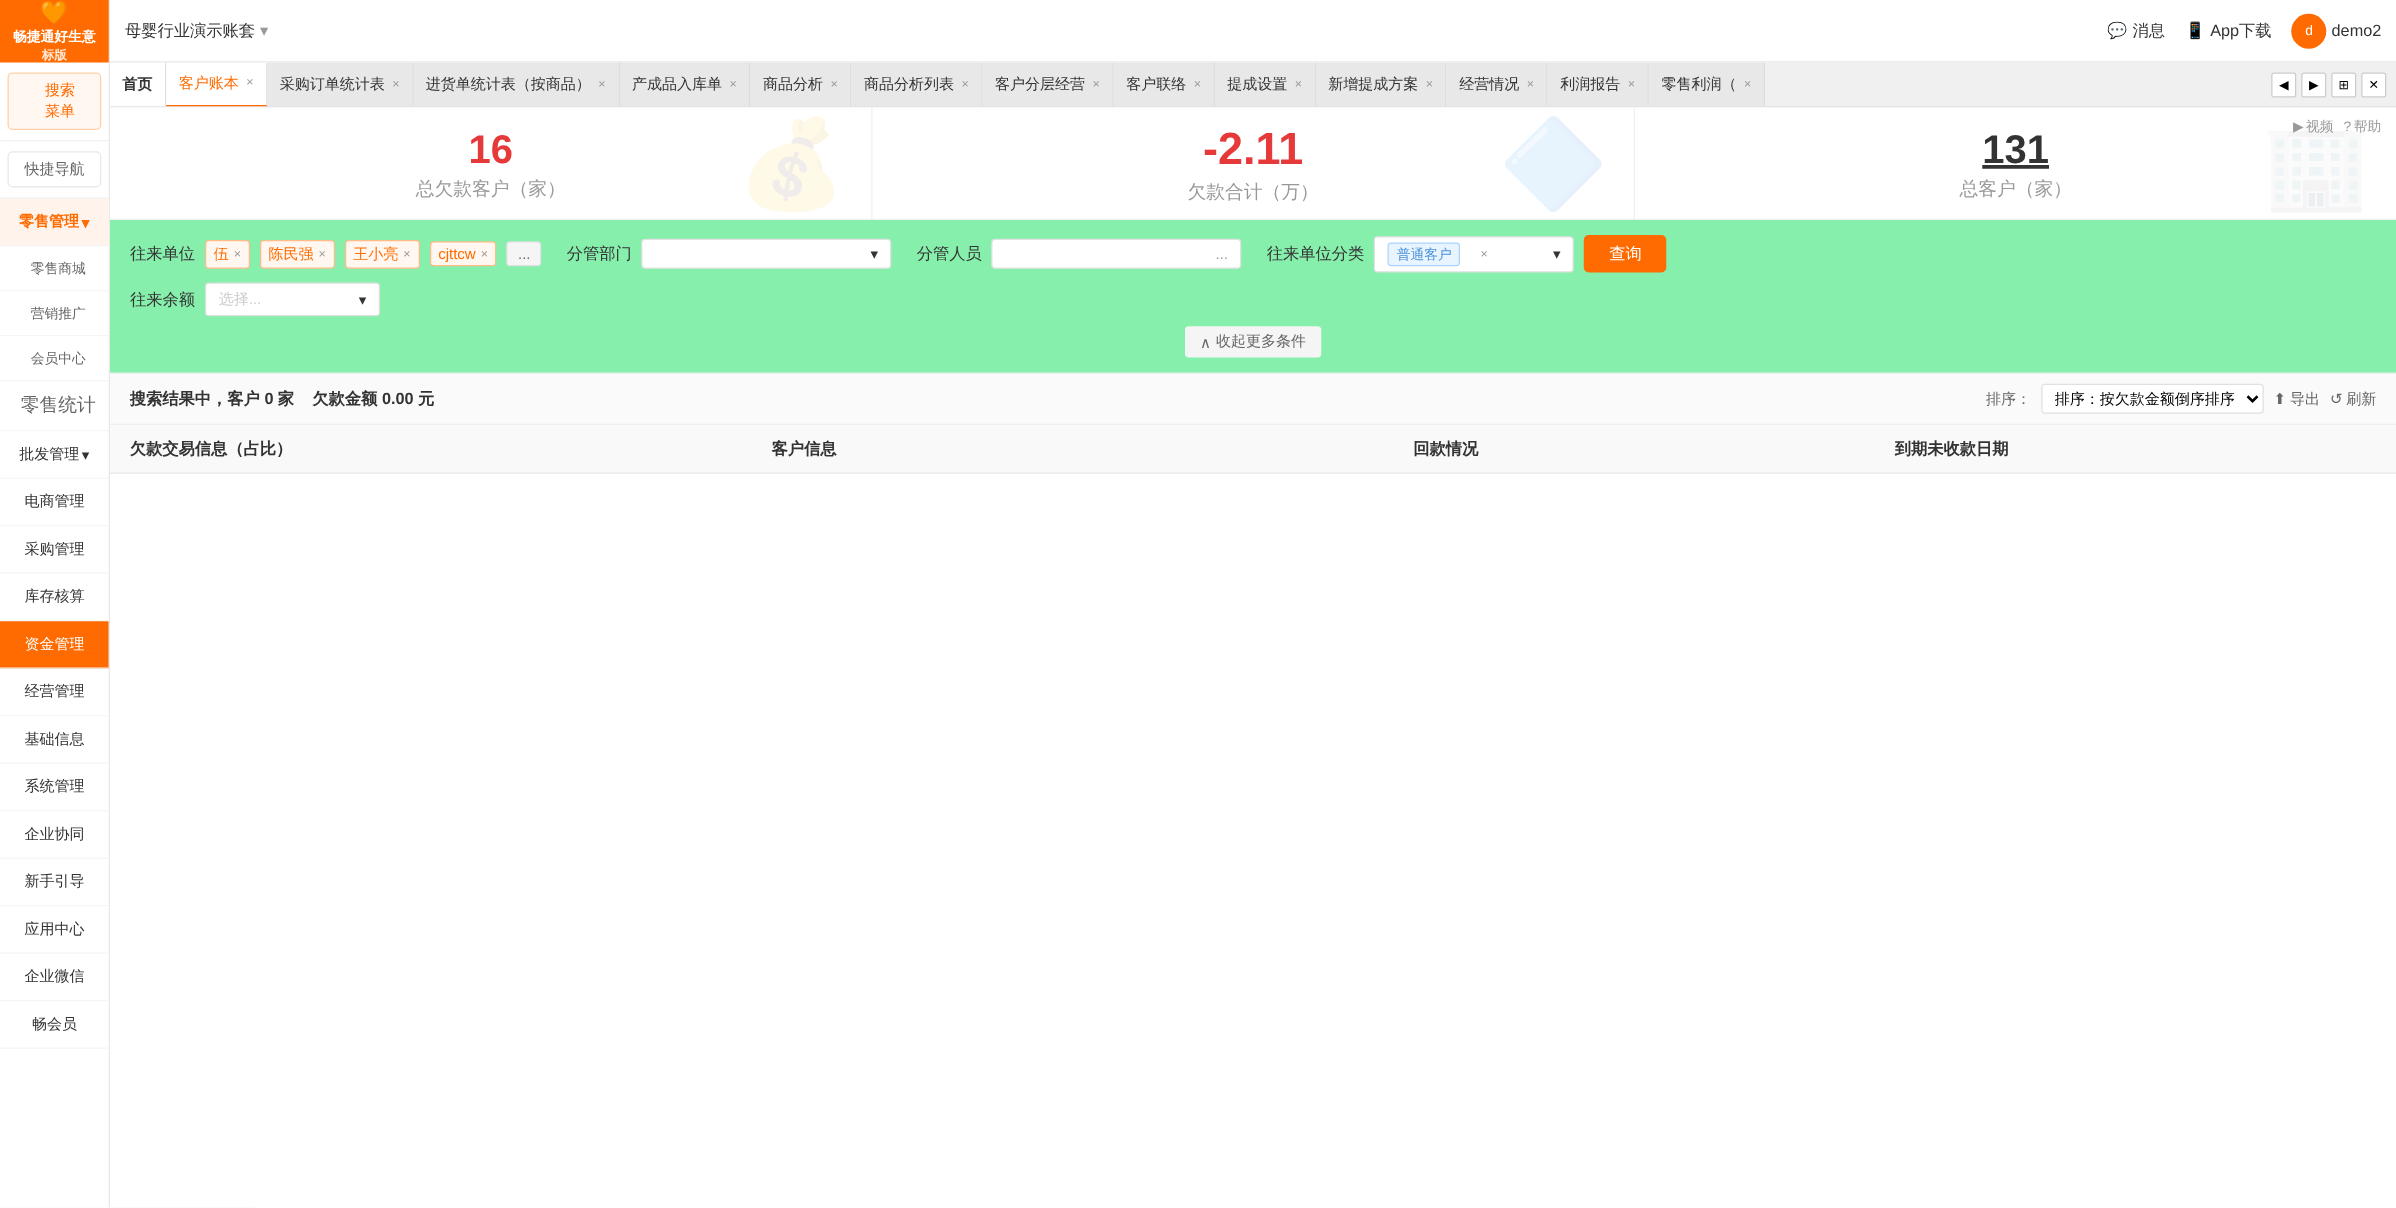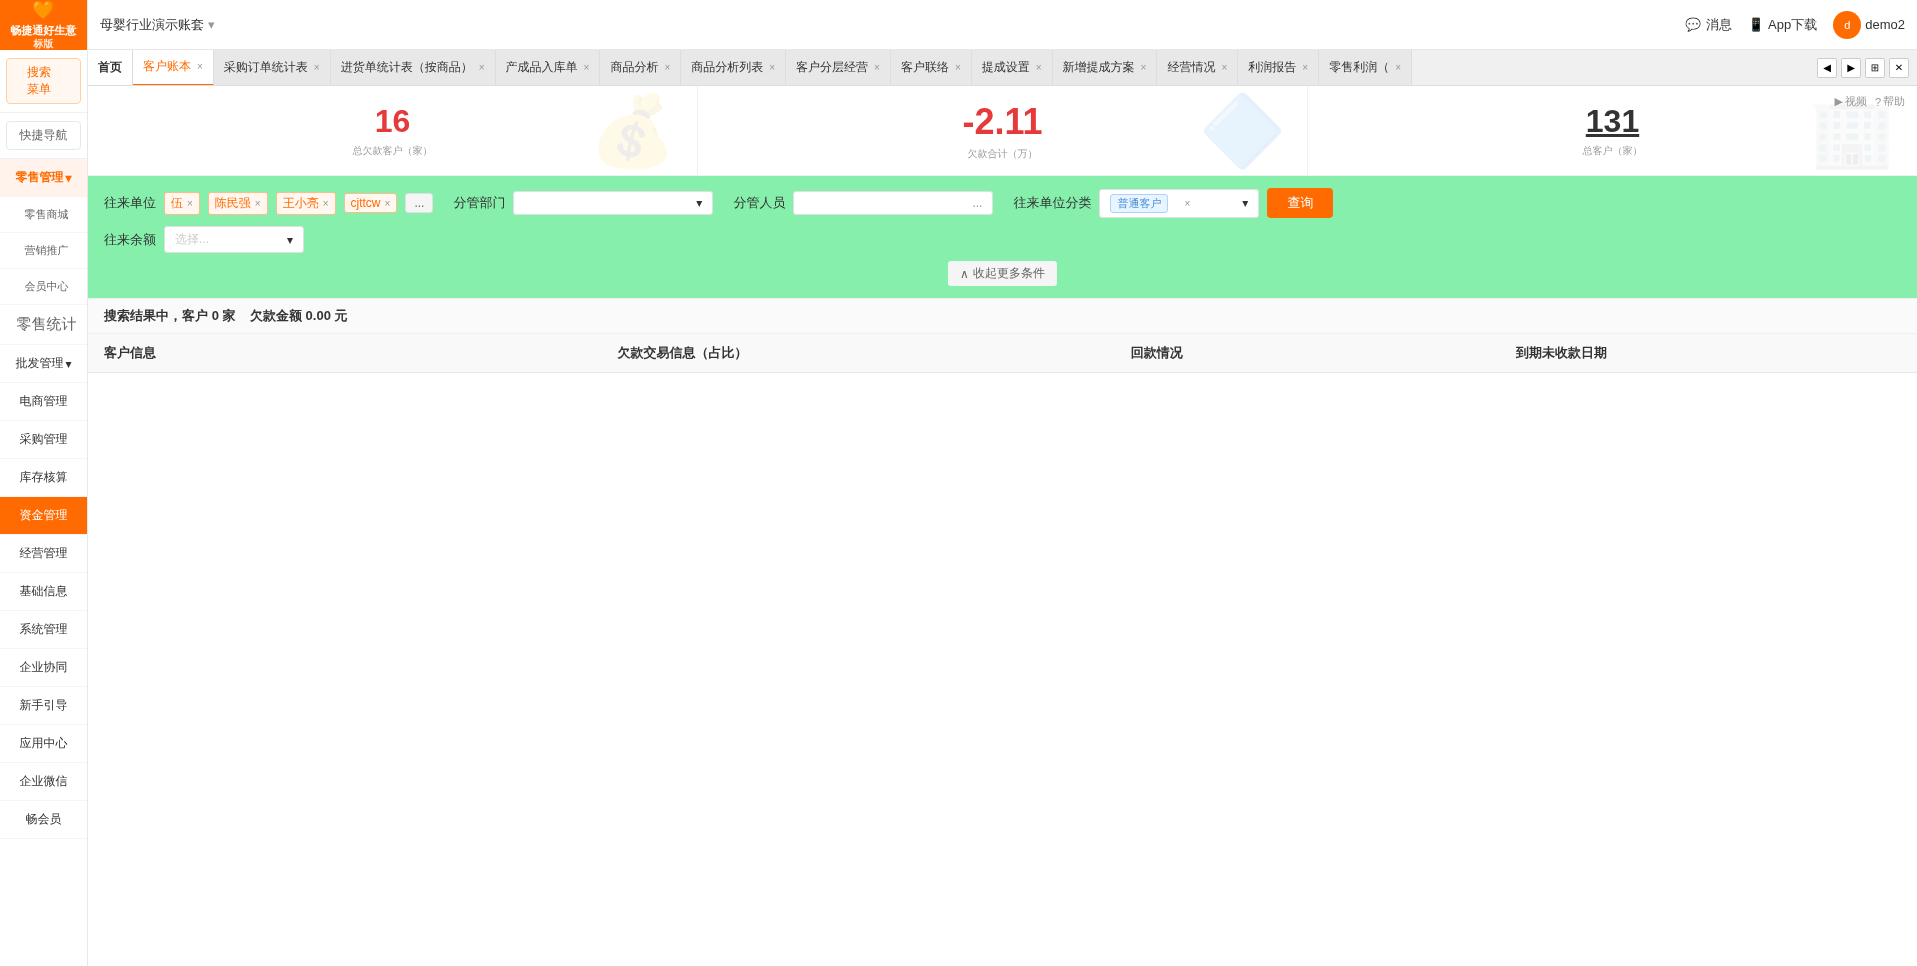--- a/index.html
+++ b/index.html
@@ -4,21 +4,21 @@
   <style>
     * { box-sizing: border-box; margin: 0; padding: 0; }
     body { font-family: "Microsoft YaHei", "PingFang SC", Arial, sans-serif; font-size: 13px; background: #f5f5f5; display: flex; height: 966px; overflow: hidden; }
 
     
     .sidebar { width: 88px; background: #fff; display: flex; flex-direction: column; border-right: 1px solid #e8e8e8; flex-shrink: 0; }
     .sidebar-logo { background: #ff6b00; height: 50px; display: flex; align-items: center; justify-content: center; color: white; font-size: 12px; font-weight: bold; padding: 4px; text-align: center; }
     .sidebar-logo-inner { display: flex; flex-direction: column; align-items: center; }
     .sidebar-logo-icon { font-size: 18px; margin-bottom: 2px; }
     .sidebar-search { padding: 8px 6px; border-bottom: 1px solid #f0f0f0; }
-    .sidebar-search-btn { width: 100%; background: #fff7f0; border: 1px solid #ffd0a8; border-radius: 4px; color: #ff6b00; font-size: 12px; padding: 5px 20px; cursor: pointer; text-align: left; }
+    .sidebar-search-btn { width: 100%; background: #fff7f0; border: 1px solid #ffd0a8; border-radius: 4px; color: #ff6b00; font-size: 12px; padding: 5px 20px; cursor: pointer; text-align: right; }
     .sidebar-nav-btn { padding: 8px 6px; border-bottom: 1px solid #f0f0f0; text-align: center; }
     .sidebar-nav-btn-inner { width: 100%; background: #fff; border: 1px solid #e8e8e8; border-radius: 4px; color: #666; font-size: 12px; padding: 5px 2px; cursor: pointer; text-align: center; }
     .sidebar-menu { flex: 1; overflow-y: auto; }
     .sidebar-item { padding: 10px 6px; text-align: center; cursor: pointer; color: #333; font-size: 12px; border-bottom: 1px solid #f5f5f5; }
     .sidebar-item.active { background: #ff6b00; color: #fff; }
     .sidebar-item.active-sub { background: #fff3eb; color: #ff6b00; font-weight: bold; }
     .sidebar-item-with-arrow { display: flex; align-items: center; justify-content: center; gap: 2px; }
 
     
     .main { flex: 1; display: flex; flex-direction: column; overflow: hidden; }
@@ -45,21 +45,21 @@
 
     
     .stats-bar { display: flex; background: #fff; border-bottom: 1px solid #f0f0f0; height: 90px; }
     .stat-card { flex: 1; display: flex; align-items: center; justify-content: center; padding: 16px; border-right: 1px solid #f0f0f0; position: relative; overflow: hidden; }
     .stat-card:last-child { border-right: none; }
     .stat-card-bg-icon { position: absolute; right: 20px; top: 50%; transform: translateY(-50%); opacity: 0.1; font-size: 60px; }
     .stat-info { text-align: center; }
     .stat-value { font-size: 32px; font-weight: bold; }
     .stat-value.red { color: #e63939; }
     .stat-value.black { color: #333; text-decoration: underline; cursor: pointer; }
-    .stat-label { font-size: 10px; color: #999; margin-top: 4px; font-family: Liberation Serif, serif; }
+    .stat-label { font-size: 15px; color: #999; margin-top: 4px; font-family: Liberation Serif, serif; }
     .stat-card-help { position: absolute; top: 8px; right: 12px; display: flex; gap: 8px; }
     .stat-help-link { font-size: 11px; color: #999; cursor: pointer; display: flex; align-items: center; gap: 2px; }
 
     
     .filter-area { background: #86efac; padding: 12px 16px; border-bottom: 1px solid #f0f0f0; }
     .filter-row { display: flex; align-items: center; gap: 8px; margin-bottom: 8px; flex-wrap: wrap; }
     .filter-label { font-size: 13px; color: #333; white-space: nowrap; }
     .filter-tag { display: inline-flex; align-items: center; background: #f5f5f5; border: 1px solid #e0e0e0; border-radius: 3px; padding: 2px 6px; font-size: 12px; color: #333; gap: 4px; }
     .filter-tag .remove { cursor: pointer; color: #999; font-size: 10px; }
     .filter-more { display: inline-flex; align-items: center; background: #f5f5f5; border: 1px solid #e0e0e0; border-radius: 3px; padding: 2px 8px; font-size: 12px; color: #666; cursor: pointer; }
@@ -333,24 +333,36 @@
         <span>
           <span>搜索结果中，客户</span>
           <span>0</span>
           <span>家</span>
           &nbsp;&nbsp;
           <span>欠款金额</span>
           <span>0.00</span>
           <span>元</span>
         </span>
       </div>
+      <div class="results-actions">
+        <span>排序：</span>
+        <select class="sort-select"><option>排序：按欠款金额倒序排序</option></select>
+        <div class="action-link">
+          <span>⬆</span>
+          <span>导出</span>
+        </div>
+        <div class="action-link">
+          <span>↺</span>
+          <span>刷新</span>
+        </div>
+      </div>
     </div>
 
     <div class="table-header">
+      <div>欠款交易信息（占比）</div>
       <div>客户信息</div>
-      <div>欠款交易信息（占比）</div>
       <div>回款情况</div>
       <div>到期未收款日期</div>
     </div>
 
 
   </div>
 </div>
 
 </body></html>

